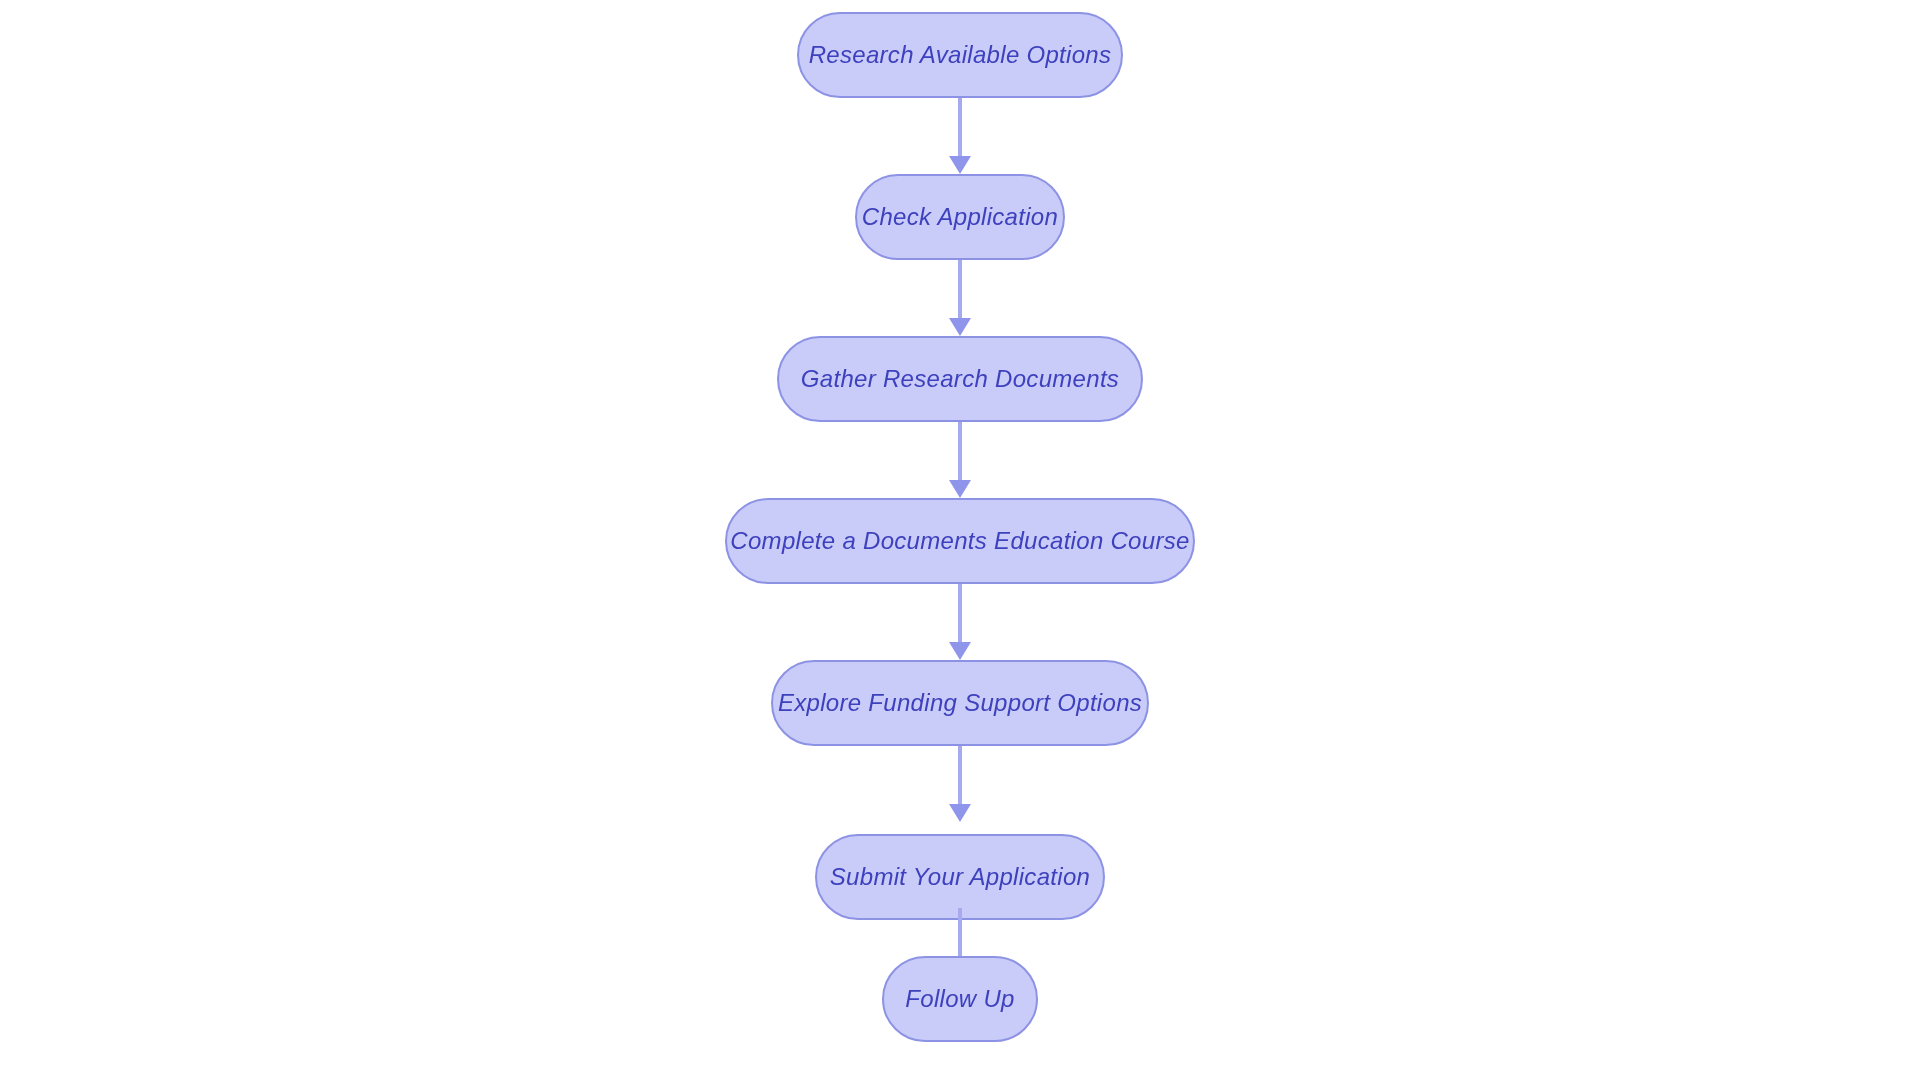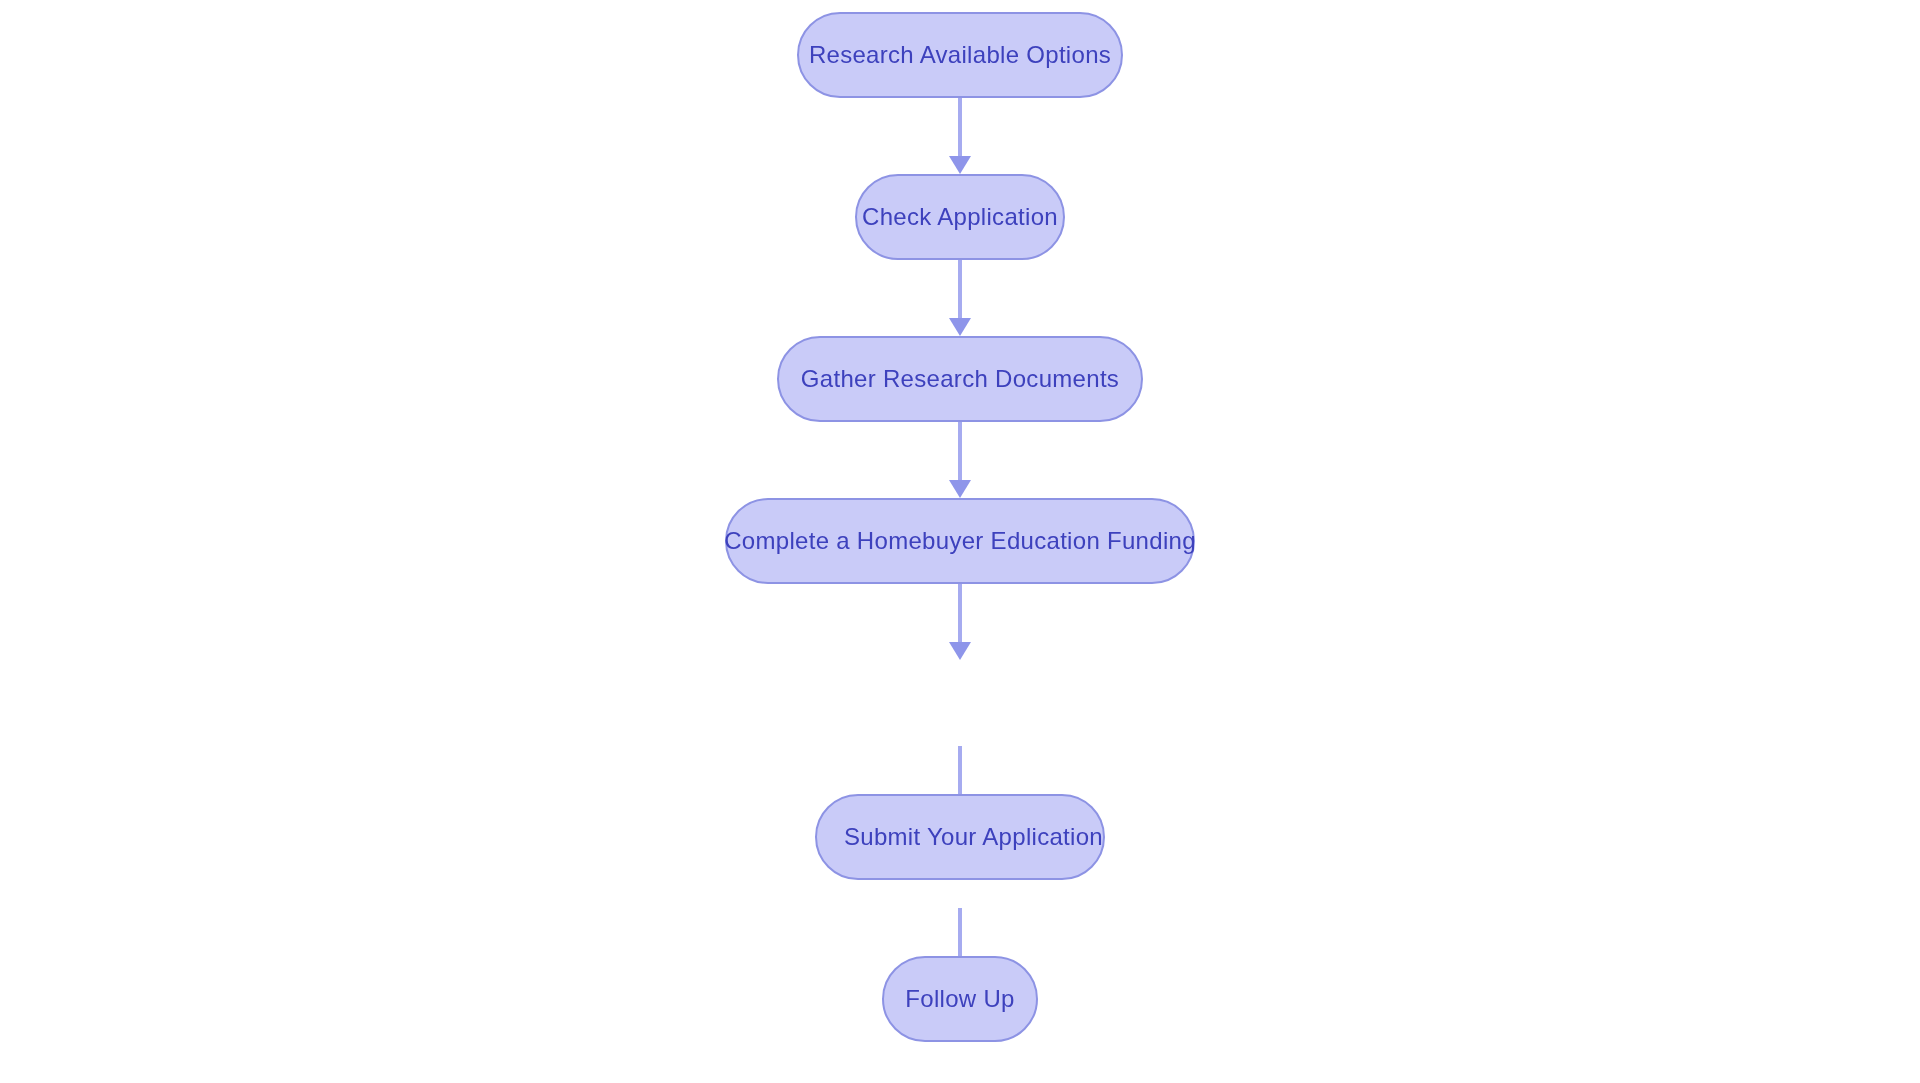--- a/index.html
+++ b/index.html
@@ -14,20 +14,21 @@
   html,body{width:1920px;height:1083px;overflow:hidden;}
   body{
     background:var(--background);
     font-family:"Liberation Sans", sans-serif;
   }
   .canvas{
     position:relative;
     width:1920px;
     height:1083px;
     background:var(--background);
+    font-style:italic;
   }
   .node{
     position:absolute;
     left:50%;
     transform:translateX(-50%);
     height:86px;
     border-radius:43px;
     background:var(--node-fill);
     border:2px solid var(--node-border);
     display:flex;
@@ -36,21 +37,21 @@
     color:var(--node-text);
     font-size:24px;
     letter-spacing:0.3px;
     white-space:nowrap;
   }
   .n0{top:12px;width:326px;}
   .n1{top:174px;width:210px;}
   .n2{top:336px;width:366px;}
   .n3{top:498px;width:470px;}
   .n4{top:660px;width:378px;}
-  .n5{top:794px;width:290px;justify-content:flex-end;}
+  .n5{top:834px;width:290px;}
   .n6{top:956px;width:156px;}
 
   .arrow{
     position:absolute;
     left:50%;
     transform:translateX(-50%);
     width:24px;
     height:76px;
     display:flex;
     flex-direction:column;
@@ -101,28 +102,31 @@
   <div class="node n2">
     <span>Gather Research Documents</span>
   </div>
 
   <div class="arrow a2">
     <div class="stem"></div>
     <div class="head"></div>
   </div>
 
   <div class="node n3">
-    <span>Complete a Homebuyer Education Funding</span>
+    <span>Complete a Documents Education Course</span>
   </div>
 
   <div class="arrow a3">
     <div class="stem"></div>
     <div class="head"></div>
   </div>
 
+  <div class="node n4">
+    <span>Explore Funding Support Options</span>
+  </div>
 
   <div class="arrow a4">
     <div class="stem"></div>
     <div class="head"></div>
   </div>
 
   <div class="node n5">
     <span>Submit Your Application</span>
   </div>
 

